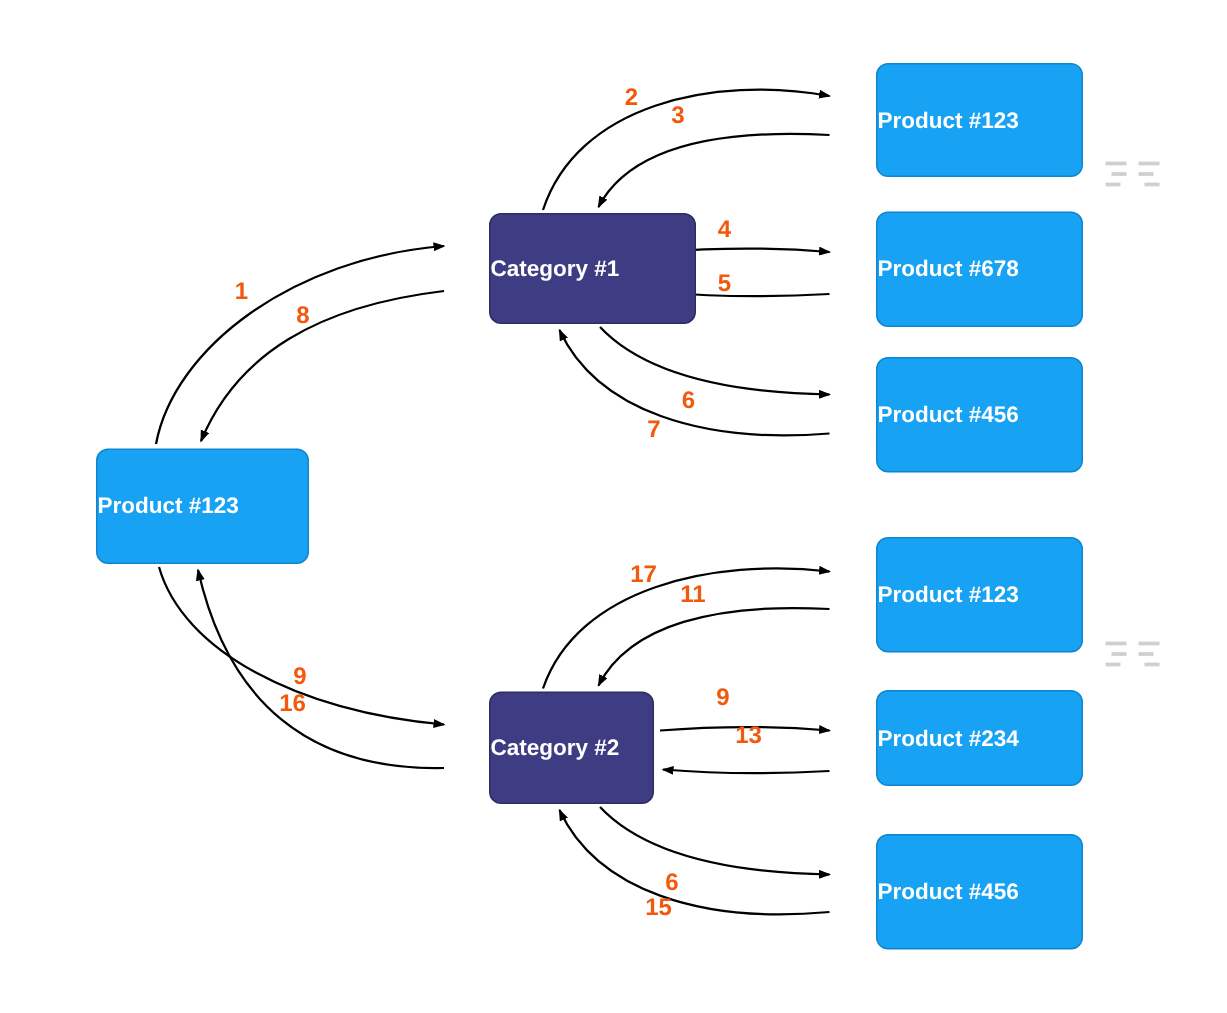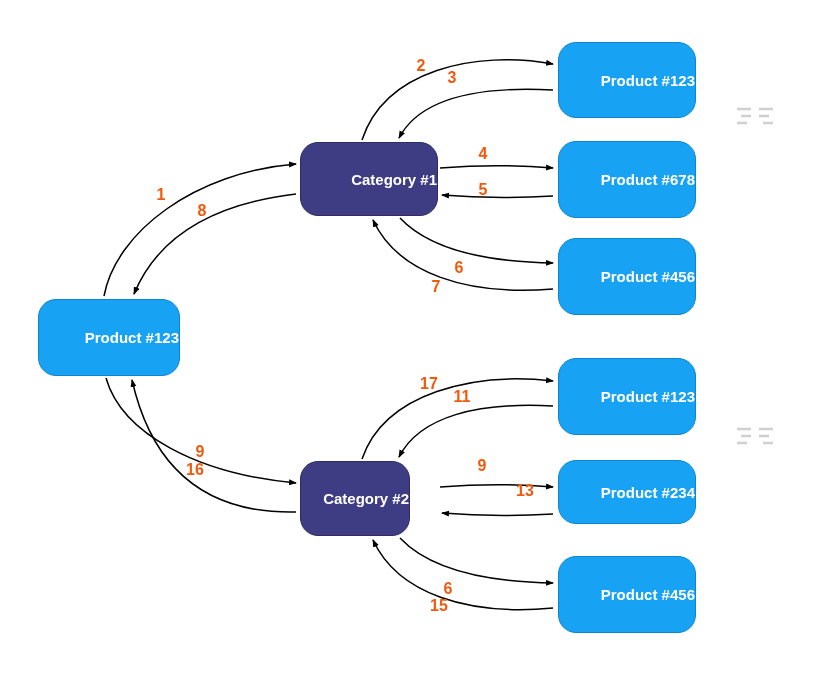--- a/index.html
+++ b/index.html
@@ -19,28 +19,29 @@
   }
   .edge {
     fill: none;
     stroke: #000000;
     stroke-width: 1.5;
   }
   .node {
     position: absolute;
     display: flex;
     align-items: center;
-    justify-content: flex-end;
-    border-radius: 18px;
+    justify-content: flex-start;
+    border-radius: 8px;
     color: #ffffff;
     font-weight: bold;
     font-size: 15px;
     box-sizing: border-box;
     cursor: default;
     text-align: center;
+    margin-left: 26px;
   }
   .node.product {
     background: var(--product-fill, #17a2f3);
     border: 1px solid var(--product-border, #0d86cf);
   }
   .node.category {
     background: var(--category-fill, #3e3c82);
     border: 1px solid var(--category-border, #2e2c63);
   }
   .edge-label {
@@ -95,21 +96,21 @@
       </div>
       <div class="node category" style="left: 300px; top: 142px; width: 138px; height: 74px;">
         <span>Category #1</span>
       </div>
       <div class="node category" style="left: 300px; top: 461px; width: 110px; height: 75px;">
         <span>Category #2</span>
       </div>
       <div class="node product" style="left: 558px; top: 42px; width: 138px; height: 76px;">
         <span>Product #123</span>
       </div>
-      <div class="node product" style="left: 558px; top: 141px; width: 138px; height: 77px; padding-left: 28px;">
+      <div class="node product" style="left: 558px; top: 141px; width: 138px; height: 77px;">
         <span>Product #678</span>
       </div>
       <div class="node product" style="left: 558px; top: 238px; width: 138px; height: 77px;">
         <span>Product #456</span>
       </div>
       <div class="node product" style="left: 558px; top: 358px; width: 138px; height: 77px;">
         <span>Product #123</span>
       </div>
       <div class="node product" style="left: 558px; top: 460px; width: 138px; height: 64px;">
         <span>Product #234</span>
@@ -125,21 +126,21 @@
       <span class="edge-label" style="left: 452px; top: 78px;">3</span>
       <span class="edge-label" style="left: 483px; top: 154px;">4</span>
       <span class="edge-label" style="left: 483px; top: 190px;">5</span>
       <span class="edge-label" style="left: 459px; top: 268px;">6</span>
       <span class="edge-label" style="left: 436px; top: 287px;">7</span>
       <span class="edge-label" style="left: 200px; top: 452px;">9</span>
       <span class="edge-label" style="left: 195px; top: 470px;">16</span>
       <span class="edge-label" style="left: 429px; top: 384px;">17</span>
       <span class="edge-label" style="left: 462px; top: 397px;">11</span>
       <span class="edge-label" style="left: 482px; top: 466px;">9</span>
-      <span class="edge-label" style="left: 525px; top: 491px;">13</span>
+      <span class="edge-label" style="left: 499px; top: 491px;">13</span>
       <span class="edge-label" style="left: 448px; top: 589px;">6</span>
       <span class="edge-label" style="left: 439px; top: 606px;">15</span>
     </div>
   <div id="icons-layer">
       <div class="side-icon" style="left: 736px; top: 102px;"><svg width="40" height="32" viewBox="0 0 40 32">
           <g stroke="#cfcfcf" stroke-width="2.5" stroke-linecap="butt">
             <line x1="1" y1="7" x2="15" y2="7"></line>
             <line x1="5" y1="14" x2="15" y2="14"></line>
             <line x1="1" y1="21" x2="11" y2="21"></line>
             <line x1="23" y1="7" x2="37" y2="7"></line>

